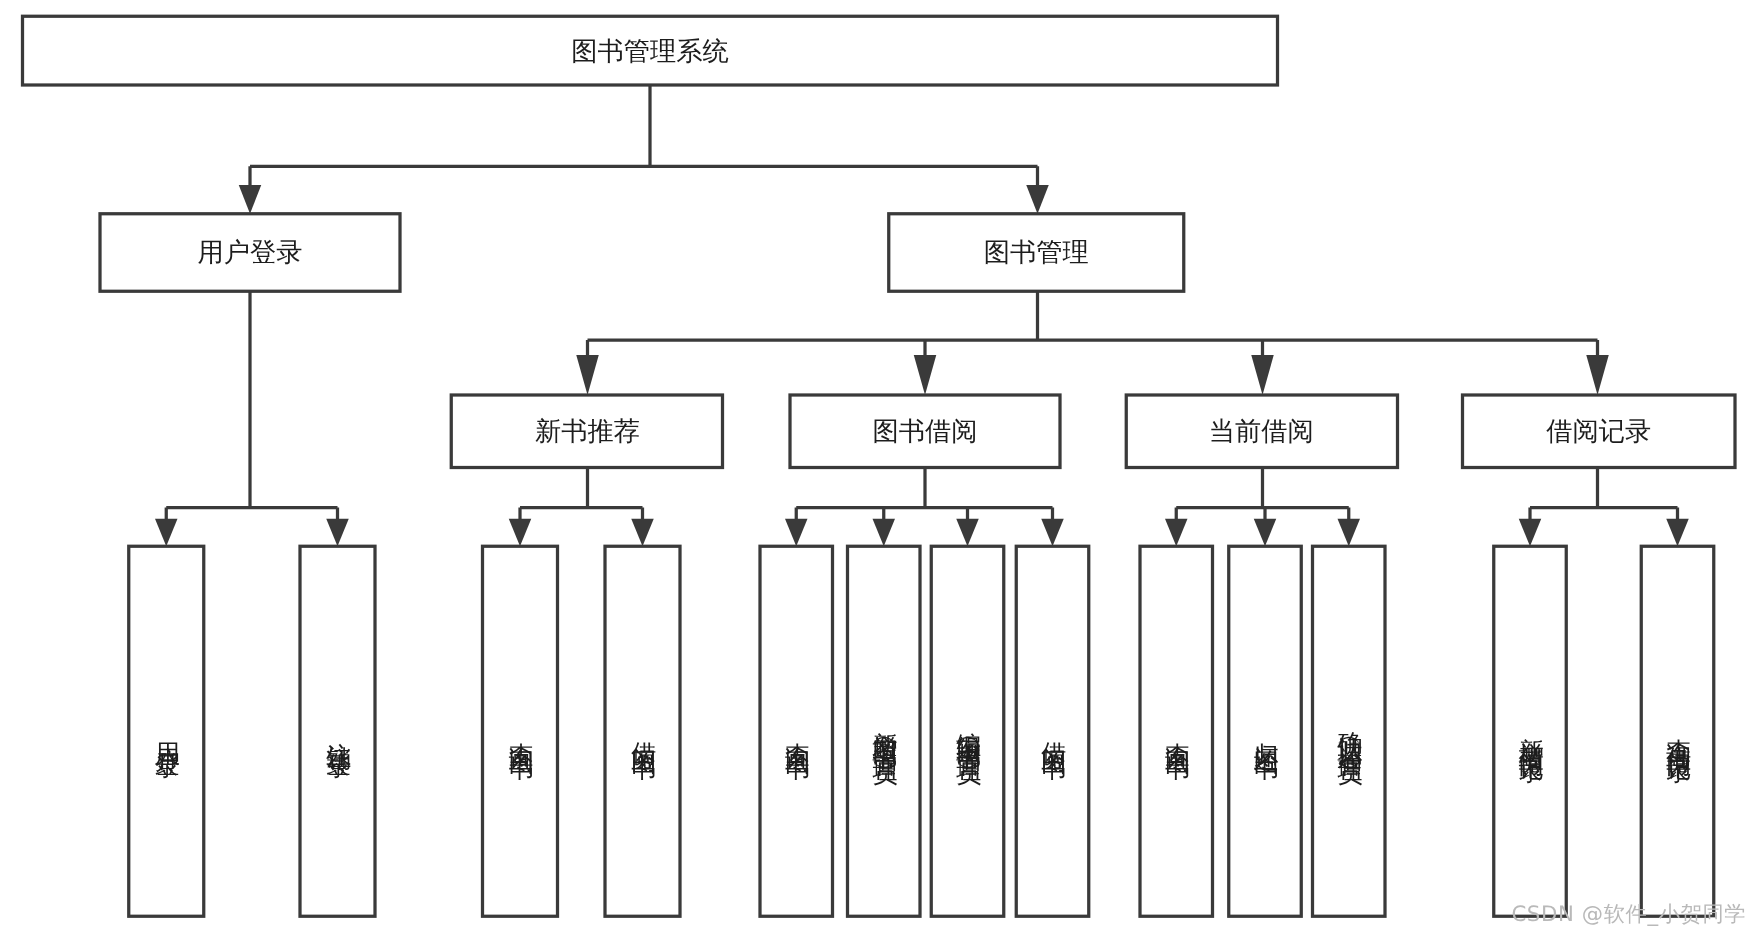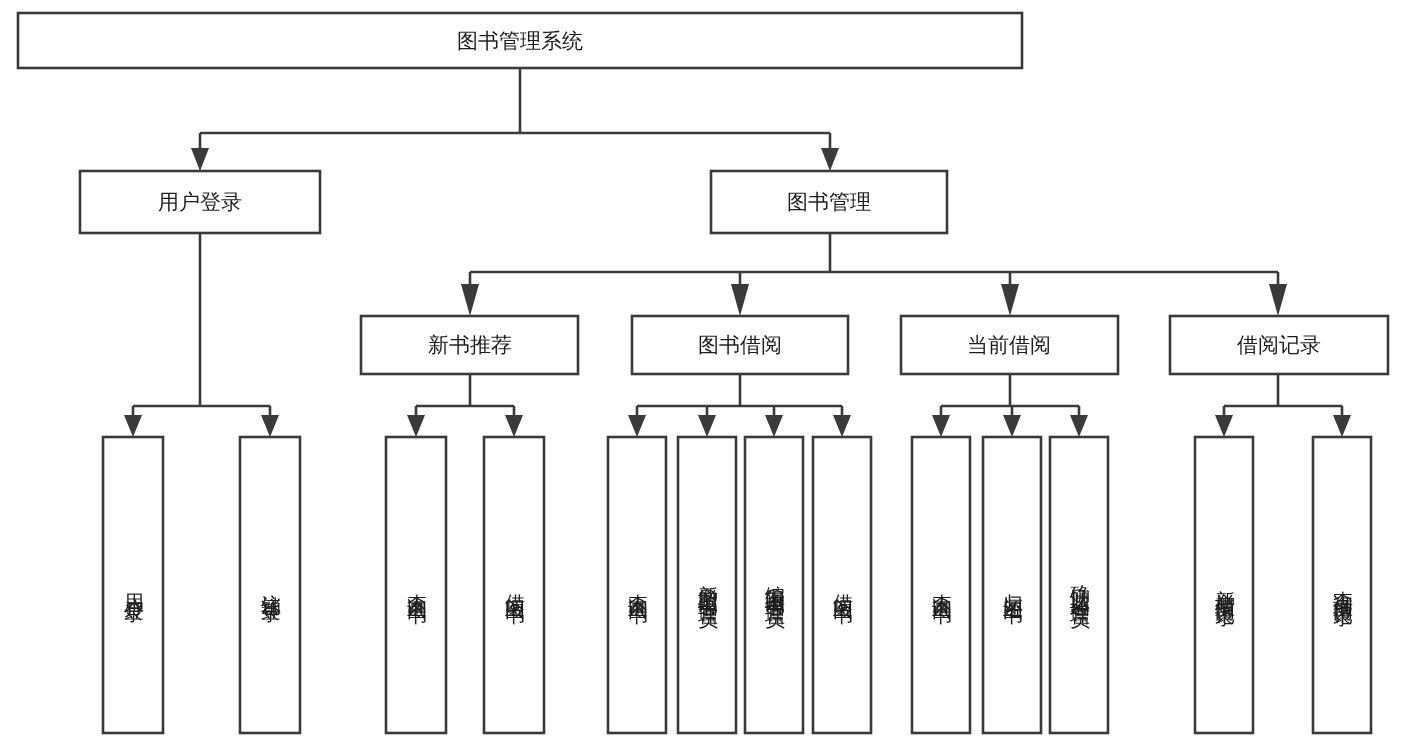--- a/index.html
+++ b/index.html
@@ -230,14 +230,15 @@
       <text class="node-label vert" x="1224" y="585">新增借阅记录</text>
     </g>
 
     <g>
       <rect class="node-box" x="1313" y="437" width="58" height="296"></rect>
       <text class="node-label vert" x="1342" y="585">查询借阅记录</text>
     </g>
 
   </svg>
 
+  <div class="watermark">CSDN @软件_小贺同学</div>
 
 </div>
 
 </body></html>

